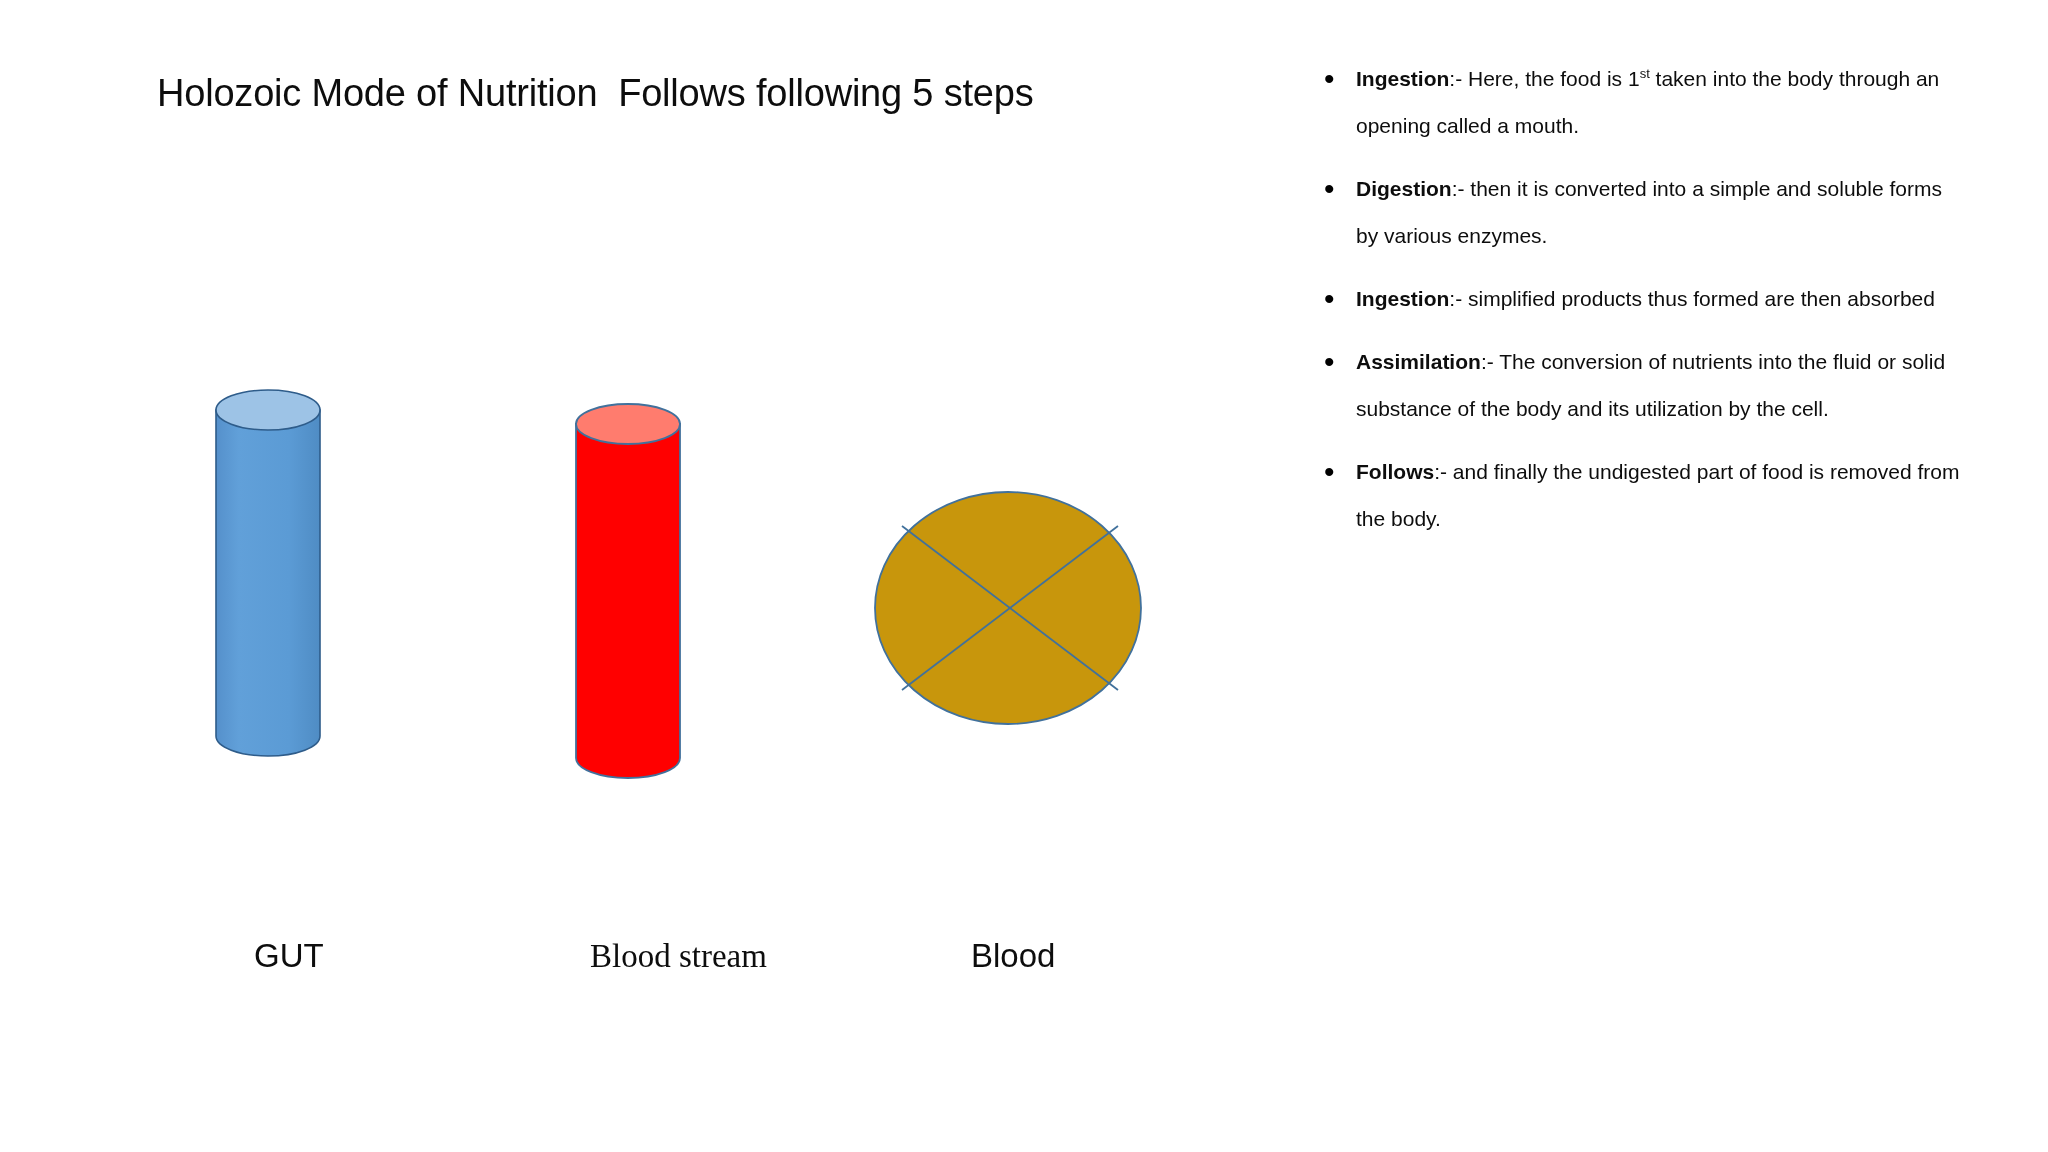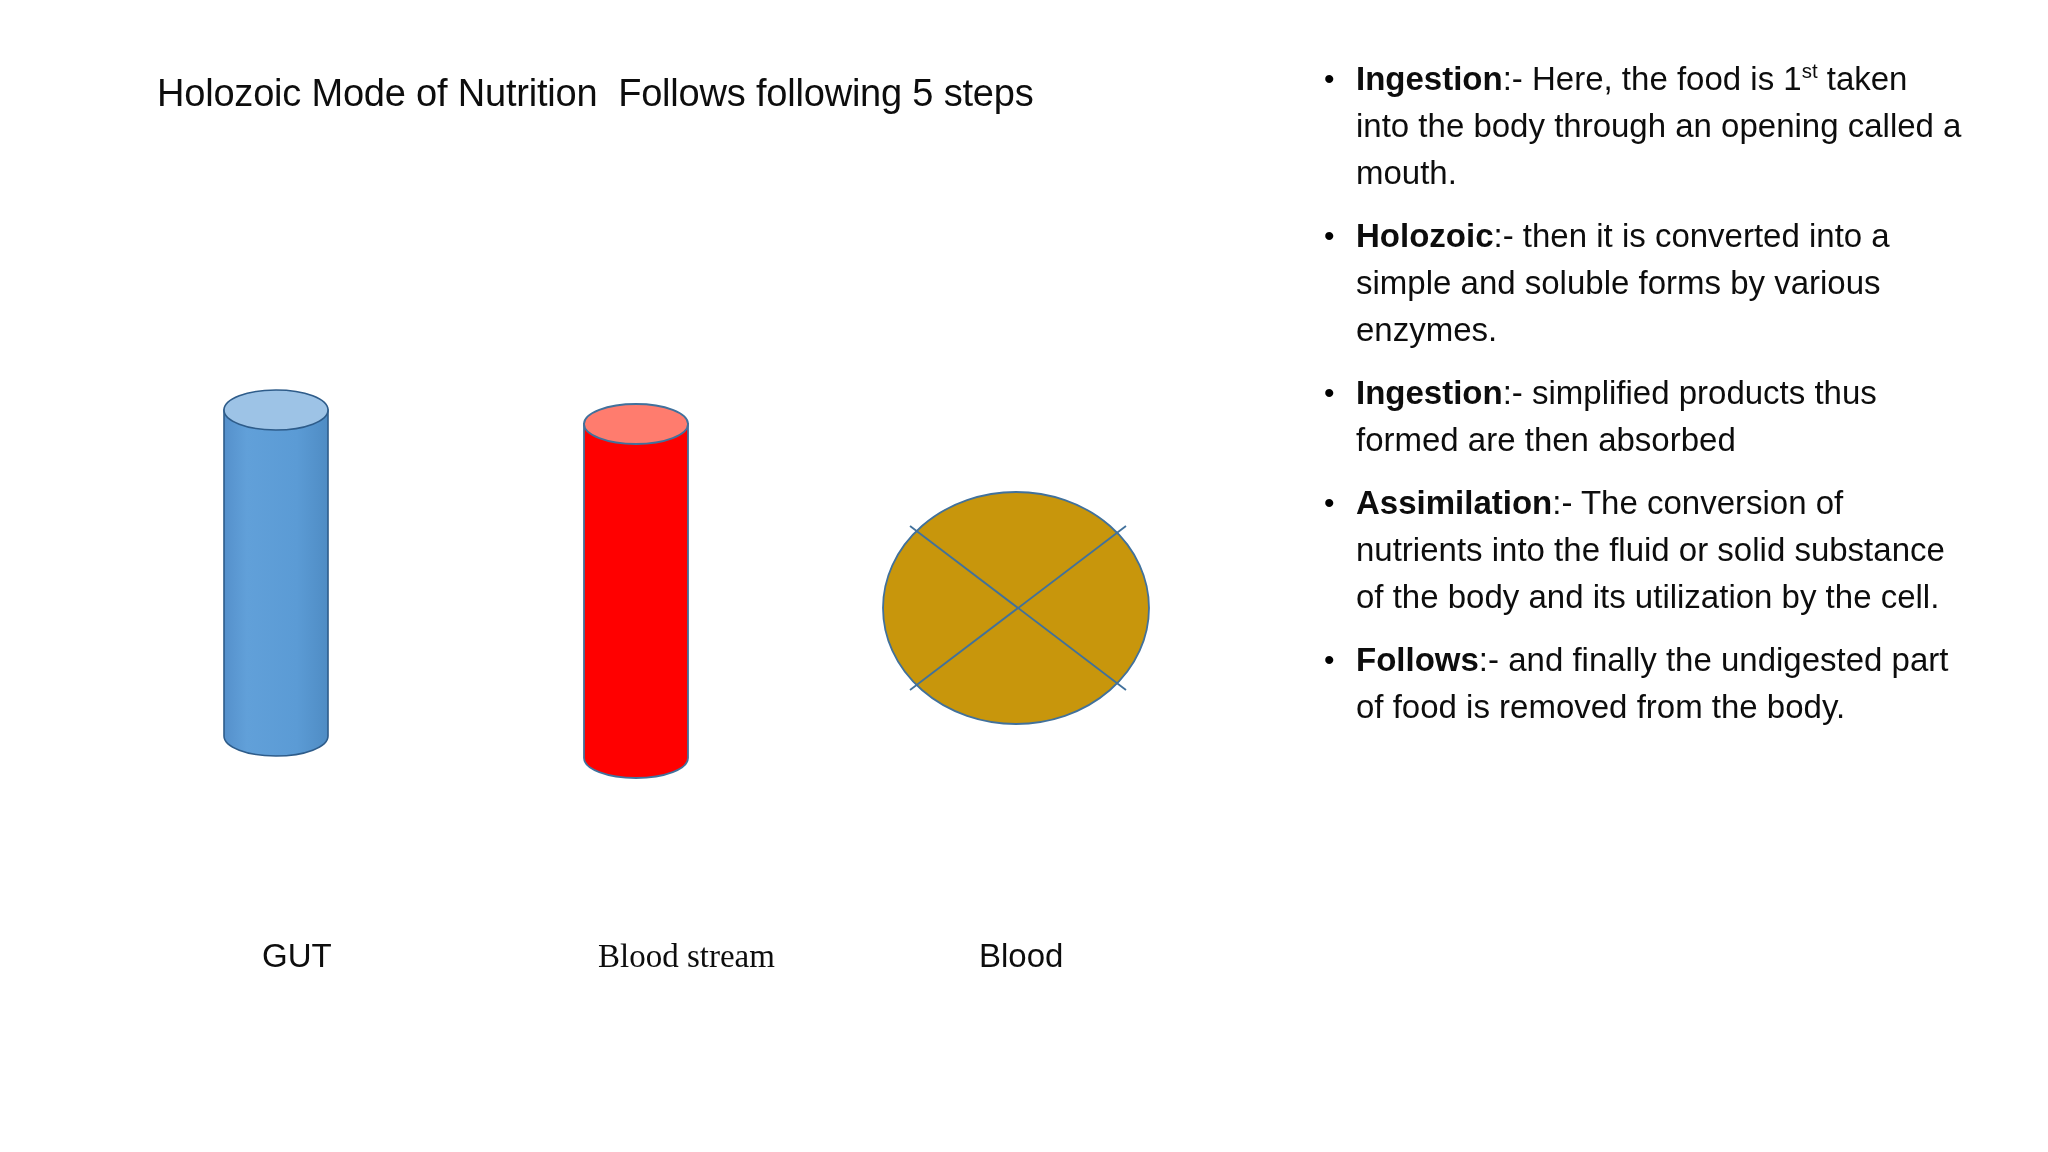--- a/index.html
+++ b/index.html
@@ -30,21 +30,21 @@
     font-weight: 400;
     letter-spacing: -0.2px;
     color: #0d0d0d;
     white-space: pre;
     line-height: 1.15;
   }
 
   
   #diagram {
     position: absolute;
-    left: 16px;
+    left: 8px;
     top: 0;
     width: 1250px;
     height: 1152px;
     text-align: right;
   }
   .shape-svg {
     position: absolute;
     overflow: visible;
   }
   #gut-cylinder   { left: 200px; top: 388px; }
@@ -82,21 +82,21 @@
     width: 38px;
     font-size: 30px;
     line-height: 47px;
     color: #000000;
     text-align: left;
     padding-left: 6px;
     box-sizing: border-box;
   }
   .bullet-text {
     flex: 1 1 auto;
-    font-size: 33px;
+    font-size: 21px;
     line-height: 47px;
     color: #0d0d0d;
     text-align: left;
   }
   .bullet-term {
     font-weight: 700;
   }
   .sup {
     font-size: 0.62em;
     vertical-align: super;
@@ -148,21 +148,21 @@
 
   <div id="bullets">
 
     <div class="bullet-item">
       <span class="bullet-marker">•</span>
       <span class="bullet-text"><span class="bullet-term">Ingestion</span><span>:- </span><span>Here, the food is 1</span><span class="sup">st</span><span> taken into the body through an opening called a mouth.</span></span>
     </div>
 
     <div class="bullet-item">
       <span class="bullet-marker">•</span>
-      <span class="bullet-text"><span class="bullet-term">Holozoic</span><span>:- </span><span>then it is converted into a simple and soluble forms by various enzymes.</span></span>
+      <span class="bullet-text"><span class="bullet-term">Digestion</span><span>:- </span><span>then it is converted into a simple and soluble forms by various enzymes.</span></span>
     </div>
 
     <div class="bullet-item">
       <span class="bullet-marker">•</span>
       <span class="bullet-text"><span class="bullet-term">Ingestion</span><span>:- </span><span>simplified products thus formed are then absorbed</span></span>
     </div>
 
     <div class="bullet-item">
       <span class="bullet-marker">•</span>
       <span class="bullet-text"><span class="bullet-term">Assimilation</span><span>:- </span><span>The conversion of nutrients into the fluid or solid substance of the body and its utilization by the cell.</span></span>

